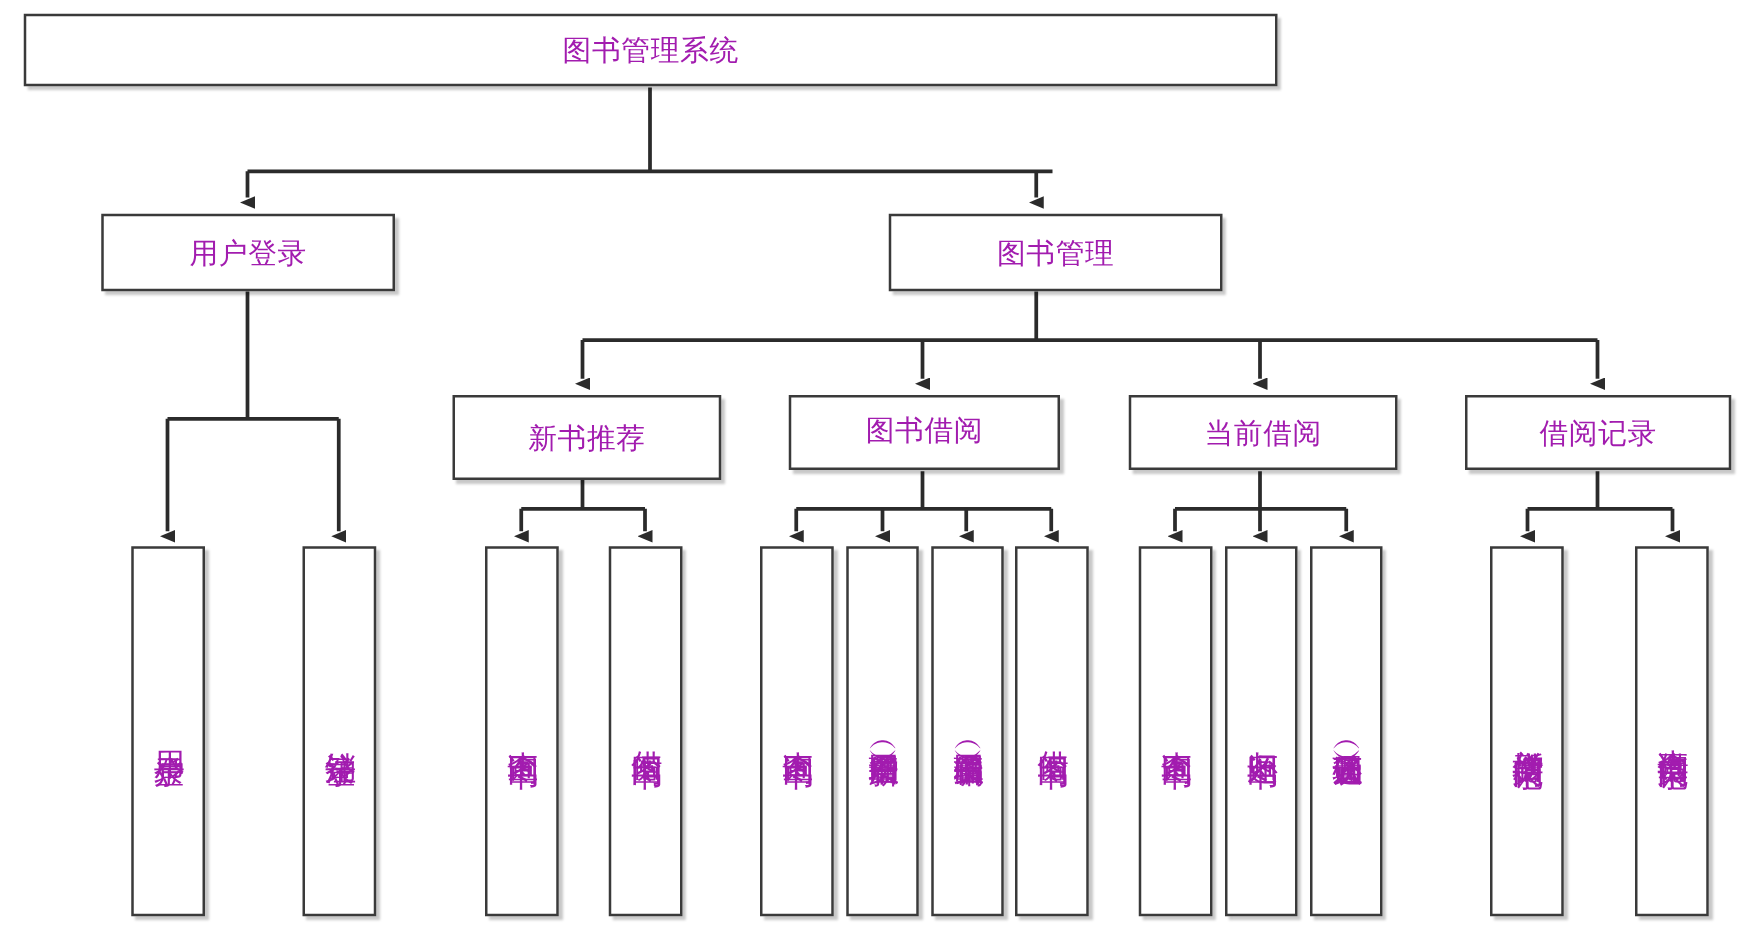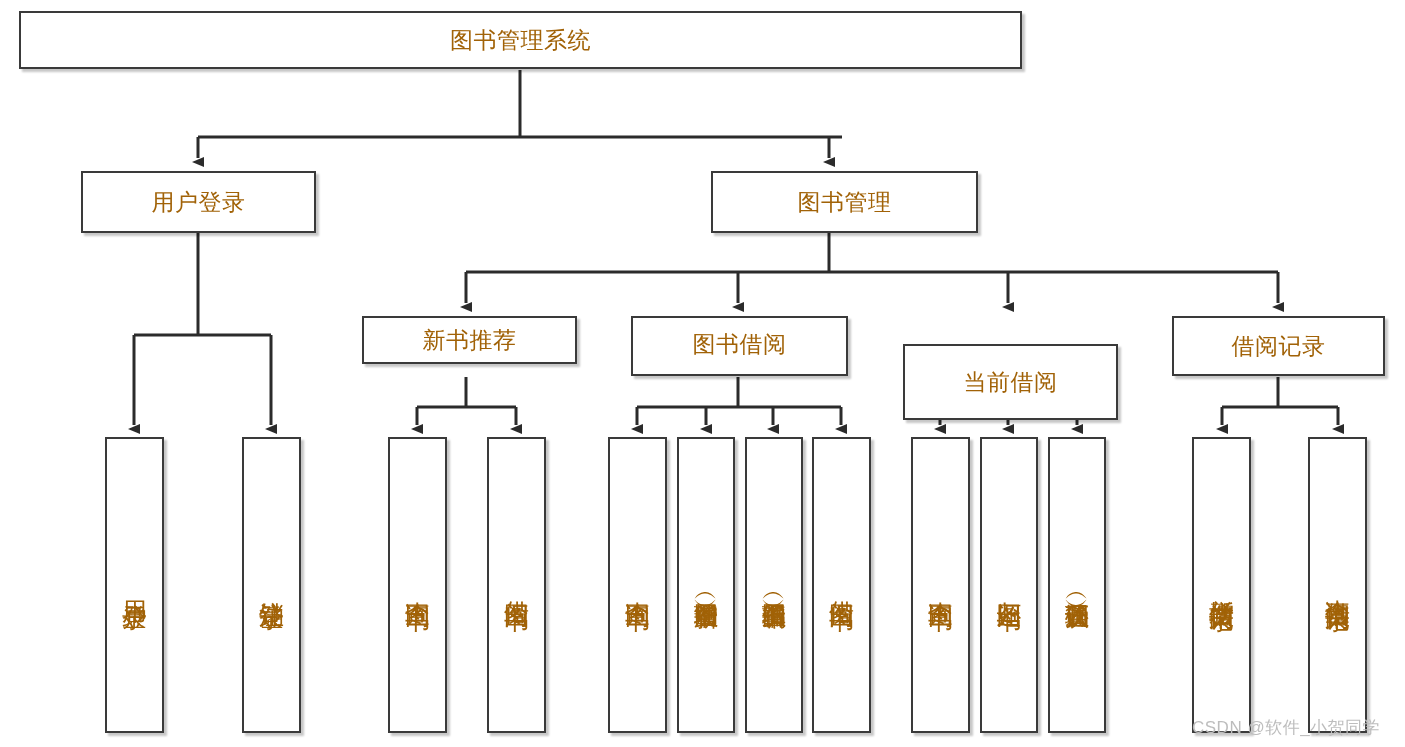--- a/index.html
+++ b/index.html
@@ -30,21 +30,21 @@
     box-sizing: border-box;
     background: #ffffff;
     border: 2px solid #3a3a3a;
     box-shadow: 3px 3px 2px rgba(0,0,0,0.22);
     display: flex;
     align-items: center;
     justify-content: center;
     overflow: hidden;
   }
   .node-label {
-    color: #a16207;
+    color: #a21caf;
     text-align: center;
     white-space: nowrap;
     line-height: 1.0;
   }
   .node.horizontal .node-label {
     font-size: 23px;
     letter-spacing: 0.5px;
   }
   .node.vertical {
     align-items: center;
@@ -129,27 +129,27 @@
     <span class="node-label">图书管理系统</span>
   </div>
 
   <div class="node horizontal" style="left:81px; top:171px; width:235px; height:62px;">
     <span class="node-label">用户登录</span>
   </div>
   <div class="node horizontal" style="left:711px; top:171px; width:267px; height:62px;">
     <span class="node-label">图书管理</span>
   </div>
 
-  <div class="node horizontal" style="left:362px; top:316px; width:215px; height:48px;">
+  <div class="node horizontal" style="left:362px; top:316px; width:215px; height:68px;">
     <span class="node-label">新书推荐</span>
   </div>
   <div class="node horizontal" style="left:631px; top:316px; width:217px; height:60px;font-family:Liberation Mono, monospace;">
     <span class="node-label">图书借阅</span>
   </div>
-  <div class="node horizontal" style="left:903px; top:316px; width:215px; height:76px;margin-top:28px;">
+  <div class="node horizontal" style="left:903px; top:316px; width:215px; height:60px;">
     <span class="node-label">当前借阅</span>
   </div>
   <div class="node horizontal" style="left:1172px; top:316px; width:213px; height:60px;justify-content:center;">
     <span class="node-label">借阅记录</span>
   </div>
 
   <div class="node vertical" style="left:105px; top:437px; width:59px; height:296px;">
     <span class="node-label">用户登录</span>
   </div>
   <div class="node vertical" style="left:242px; top:437px; width:59px; height:296px;">
@@ -186,15 +186,14 @@
     <span class="node-label">确认归还（管理员）</span>
   </div>
 
   <div class="node vertical" style="left:1192px; top:437px; width:59px; height:296px;">
     <span class="node-label">新增借阅记录</span>
   </div>
   <div class="node vertical" style="left:1308px; top:437px; width:59px; height:296px;">
     <span class="node-label">查询借阅记录</span>
   </div>
 
-  <div class="watermark">CSDN @软件_小贺同学</div>
 
 </div>
 
 </body></html>

